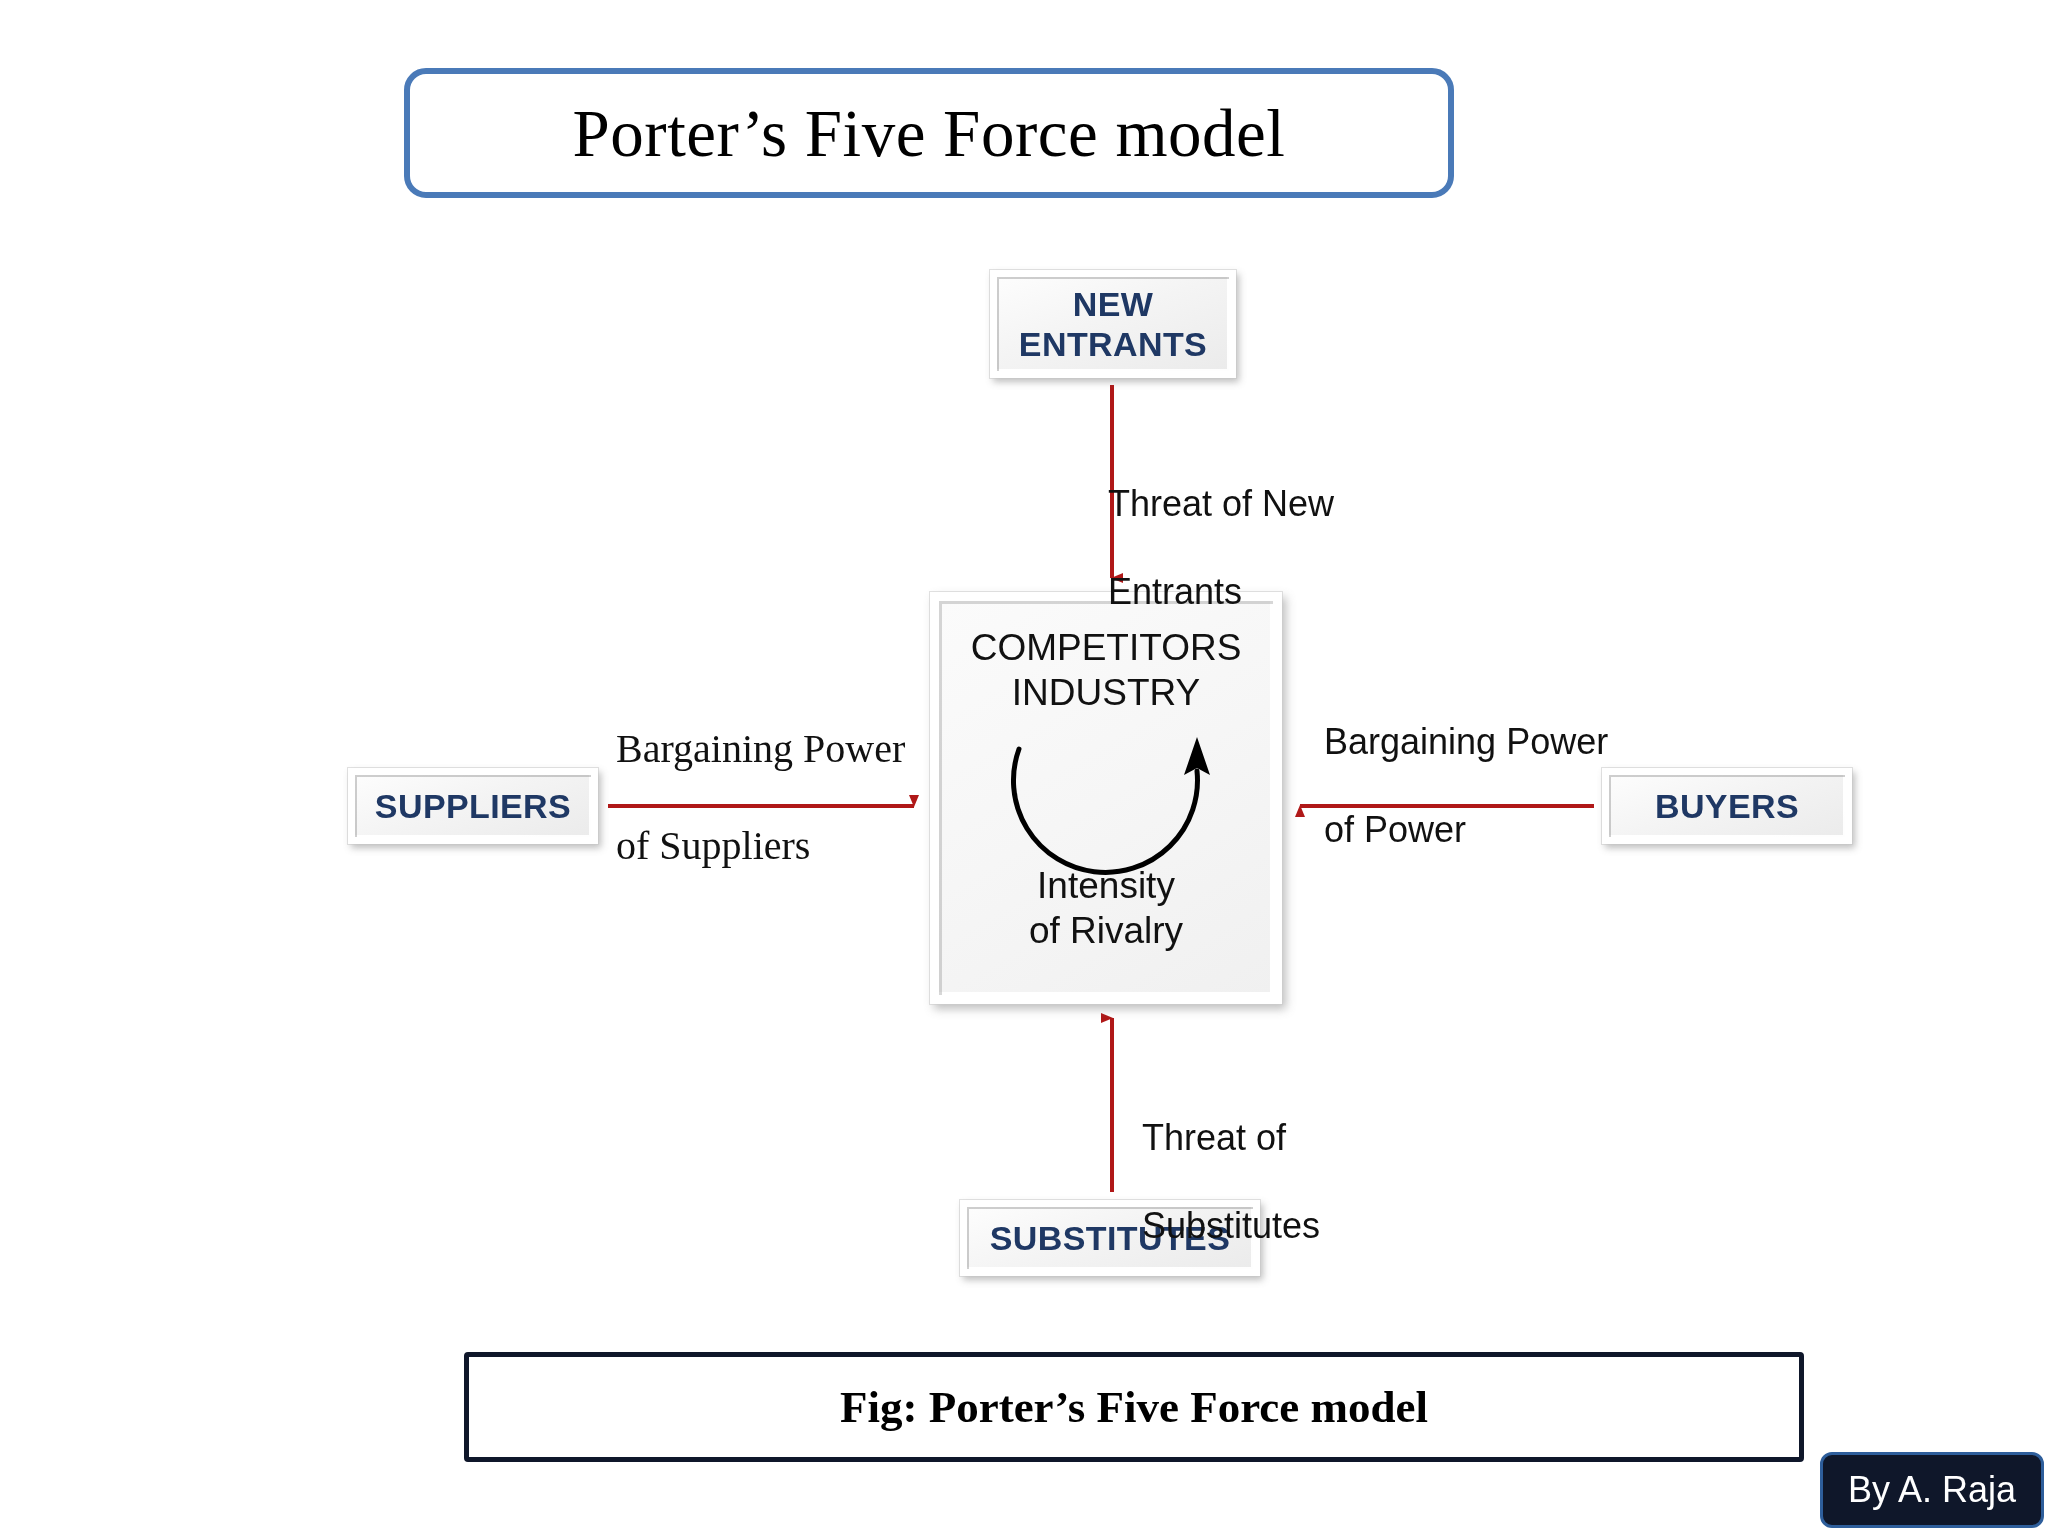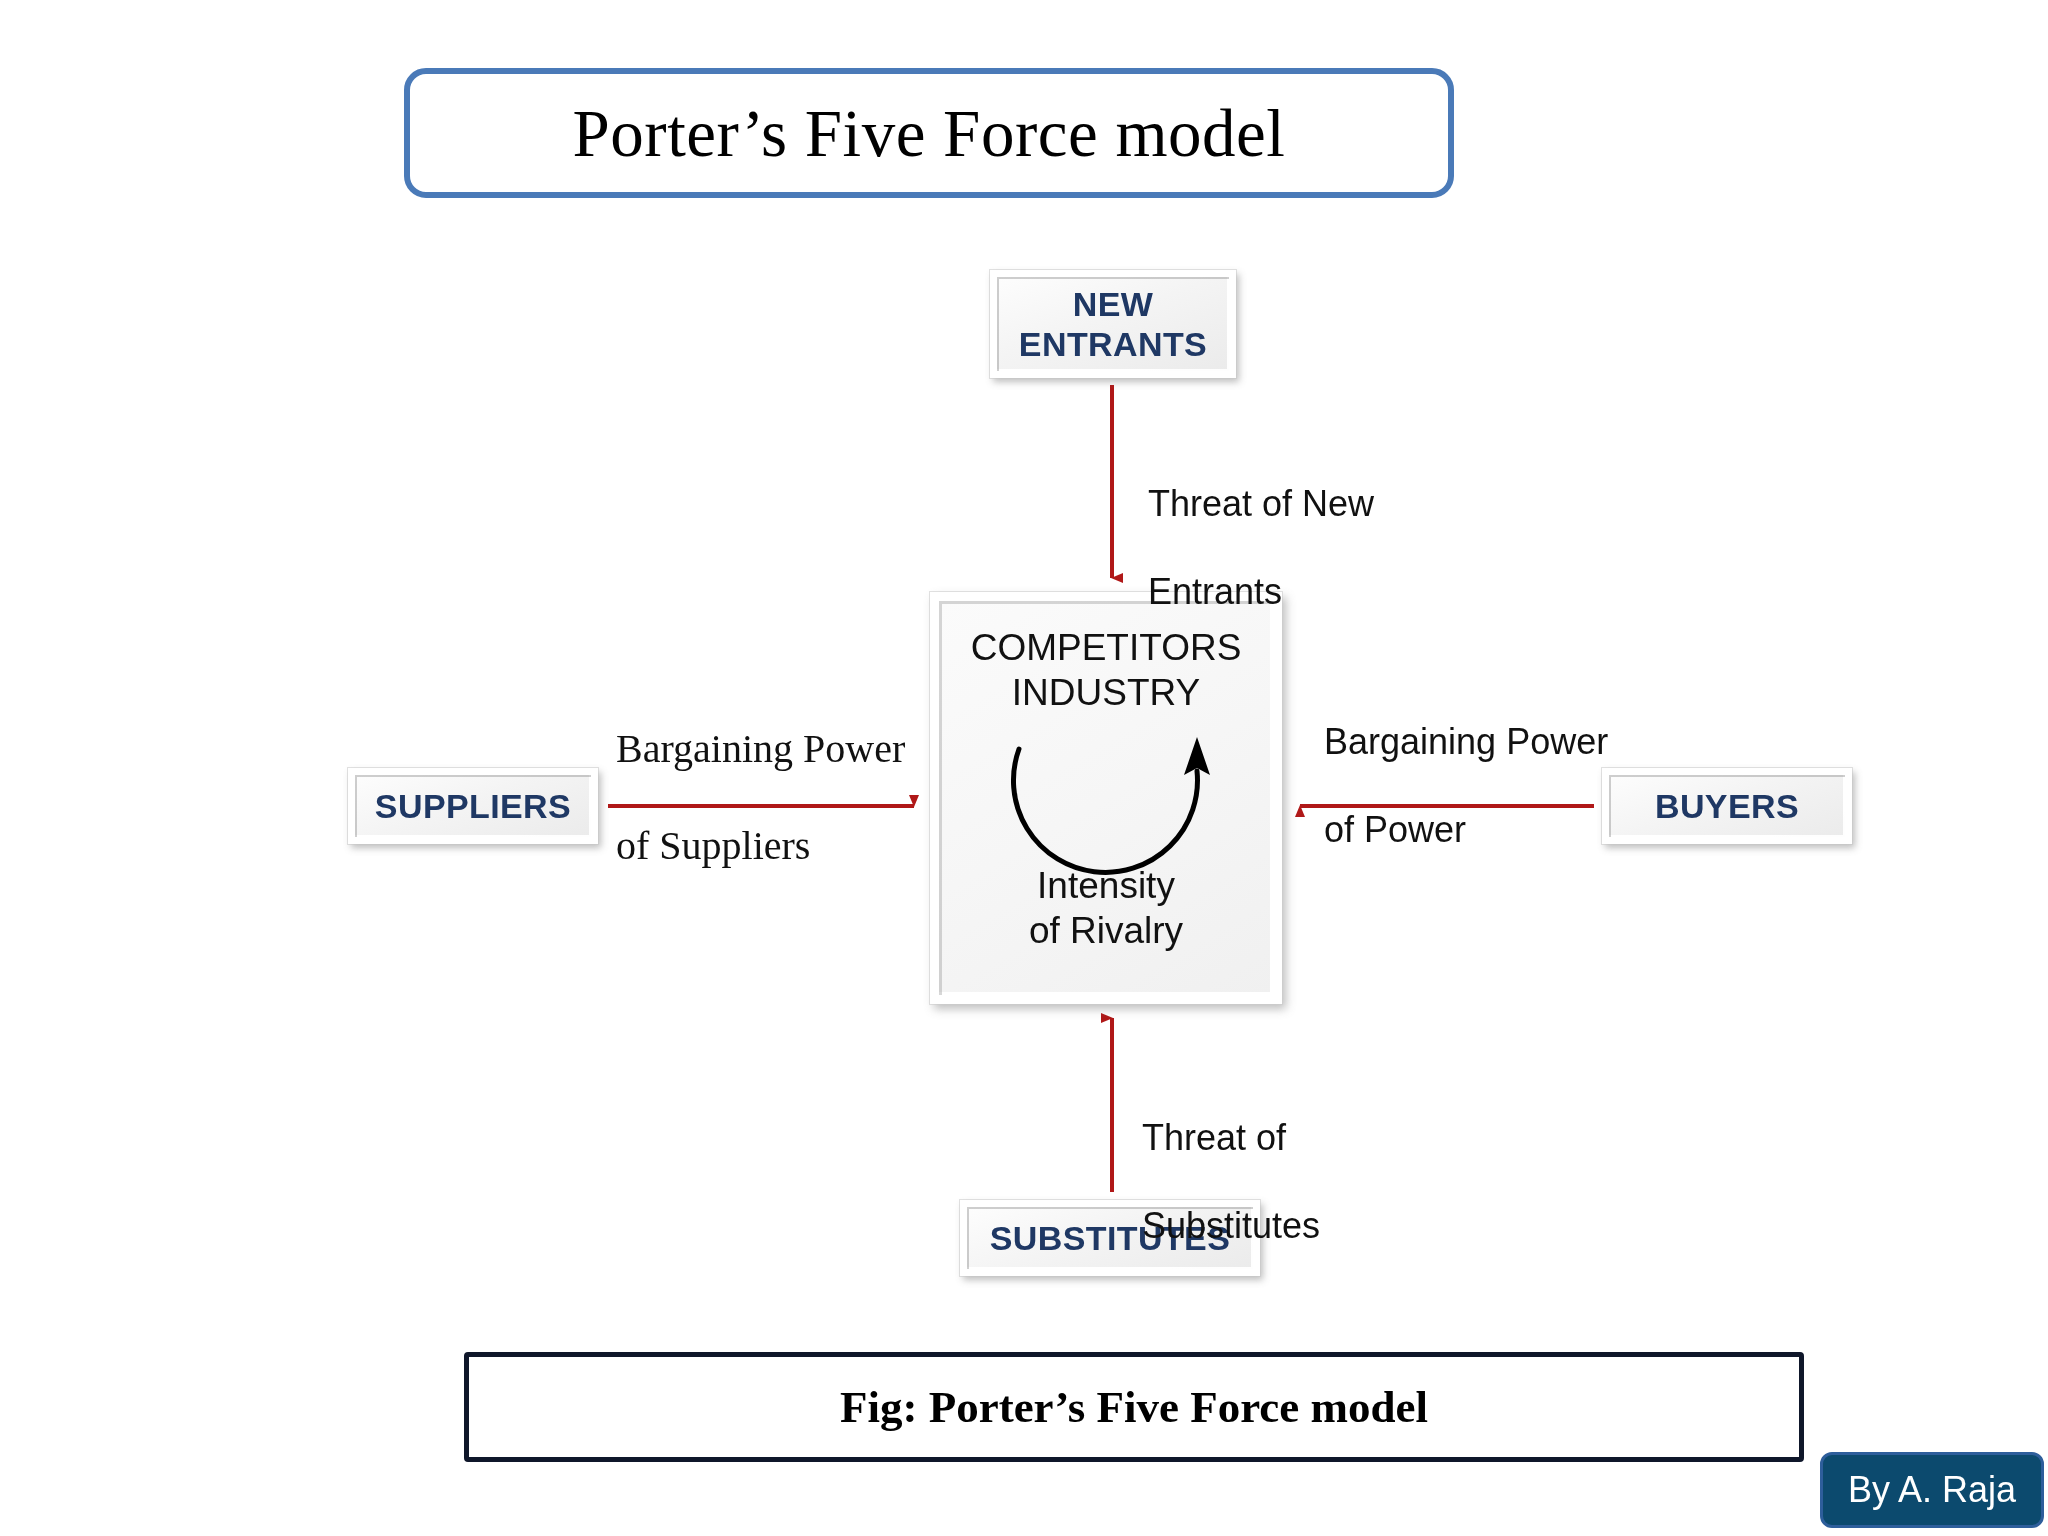--- a/index.html
+++ b/index.html
@@ -164,33 +164,33 @@
   
   .force-label {
     position: absolute;
     color: #111111;
     line-height: 1.22;
     white-space: pre-line;
   }
   .sans { font-family: "Liberation Sans", sans-serif; font-size: 36px; }
   .serif{ font-family: "Liberation Serif", serif;     font-size: 40px; }
 
-  #label-new-entrants { left: 1136px; top: 438px;  }
+  #label-new-entrants { left: 1096px; top: 438px;  }
   #label-suppliers    { left: 604px;  top: 676px;  }
   #label-buyers       { left: 1312px; top: 676px;  }
   #label-substitutes  { left: 1130px; top: 1072px; }
 
   
   #watermark {
     position: absolute;
     left: 1808px;
     top: 1452px;
     width: 224px;
     height: 76px;
-    background: #0c4a6e;
+    background: #0f172a;
     border: 3px solid #2E5E9B;
     border-radius: 12px;
     display: flex;
     align-items: center;
     justify-content: center;
     box-sizing: border-box;
   }
   #watermark-text {
     font-family: "Liberation Sans", sans-serif;
     font-size: 36px;

